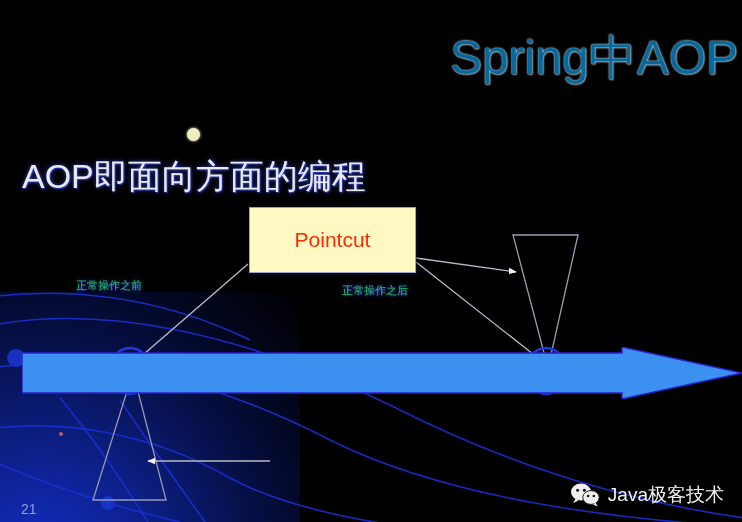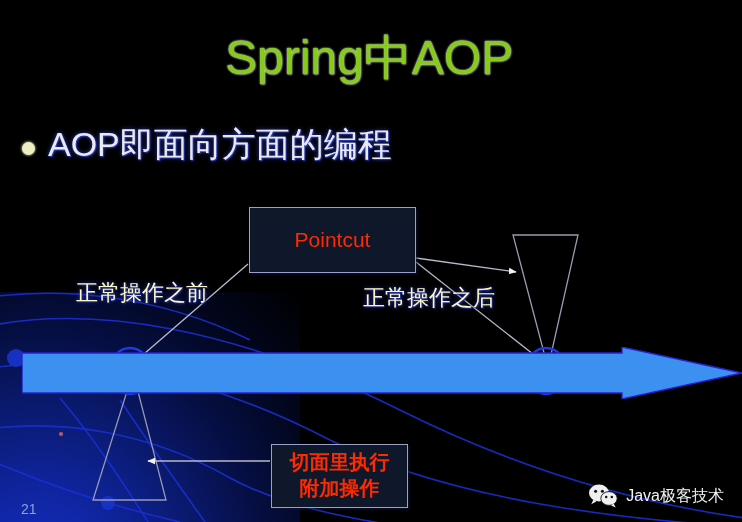--- a/index.html
+++ b/index.html
@@ -39,36 +39,37 @@
     width: 742px; height: 522px;
     pointer-events: none;
   }
 
   
   #title {
     position: absolute;
     left: 0;
     top: 26px;
     width: 738px;
-    text-align: center;
+    text-align: right;
     font-size: 48px;
     font-weight: normal;
     letter-spacing: 0px;
-    color: #84cc16;
+    color: #0369a1;
     text-shadow: 0 0 2px #ffffff, 1px 1px 2px #6d6d6d;
   }
 
   
   #bullet-row {
     position: absolute;
     left: 22px;
     top: 122px;
     display: flex;
     align-items: center;
     gap: 13px;
+    flex-direction: column;
   }
   .bullet-dot {
     width: 13px;
     height: 13px;
     border-radius: 50%;
     background: #efeec2;
     box-shadow: 0 0 3px #ffffd0;
     flex: 0 0 auto;
     margin-top: 6px;
   }
@@ -93,27 +94,27 @@
     top: 358px;
     font-size: 19px;
     color: #ffffff;
     text-shadow: 0 0 3px rgba(0,0,0,0.35);
     white-space: nowrap;
   }
 
   
   .ybox {
     position: absolute;
-    background: #0f172a;
+    background: #fef9c3;
     border: 1px solid #9aa0c8;
     box-shadow: 2px 2px 2px rgba(20,20,60,0.55);
     display: flex;
     align-items: center;
     justify-content: center;
-    text-align: center;
+    text-align: left;
     color: #ff2a00;
     line-height: 1.28;
   }
   #pointcut-box {
     left: 249px;
     top: 207px;
     width: 165px;
     height: 64px;
     font-size: 21px;
   }
@@ -122,48 +123,48 @@
     top: 444px;
     width: 135px;
     height: 62px;
     font-size: 20px;
     font-weight: bold;
   }
 
   
   .anno {
     position: absolute;
-    font-size: 22px;
-    color: #fef9c3;
+    font-size: 11px;
+    color: #22c55e;
     text-shadow: 0 0 4px #2b3cc0, 1px 1px 1px #1a2580;
     white-space: nowrap;
   }
   #anno-before { left: 76px; top: 278px; }
-  #anno-after  { left: 342px; top: 283px; margin-left: 21px; }
+  #anno-after  { left: 342px; top: 283px; }
 
   
   #page-number {
     position: absolute;
     left: 21px;
     bottom: 5px;
     font-size: 14px;
     color: #8f9fdc;
   }
 
   
   #watermark {
     position: absolute;
     right: 18px;
     bottom: 14px;
     display: flex;
     align-items: center;
     gap: 8px;
   }
   #watermark-text {
-    font-size: 16px;
+    font-size: 19px;
     color: #f2f2f2;
     white-space: nowrap;
   }
 </style>
 </head>
 <body>
 
 <div id="slide">
 
   <div class="bg-glow"></div>
@@ -227,26 +228,20 @@
   </svg>
 
   <div class="anno" id="anno-before">正常操作之前</div>
 
   <div class="anno" id="anno-after">正常操作之后</div>
 
   <div class="ybox" id="pointcut-box">
     <span>Pointcut</span>
   </div>
 
-  <div class="ybox" id="aspect-box">
-    <div>
-      <div>切面里执行</div>
-      <div>附加操作</div>
-    </div>
-  </div>
 
   <div id="page-number">21</div>
 
   <div id="watermark">
     <svg width="30" height="24" viewBox="0 0 30 24">
       <ellipse cx="11" cy="9" rx="10" ry="8.4" fill="#f0f0f0"></ellipse>
       <path d="M5.5,15.5 L3.2,20.3 L8.4,17.6 z" fill="#f0f0f0"></path>
       <circle cx="7.6" cy="7.2" r="1.5" fill="#111111"></circle>
       <circle cx="14.4" cy="7.2" r="1.5" fill="#111111"></circle>
       <ellipse cx="21" cy="14.5" rx="8.2" ry="6.9" fill="#f0f0f0" stroke="#111111" stroke-width="0.9"></ellipse>

